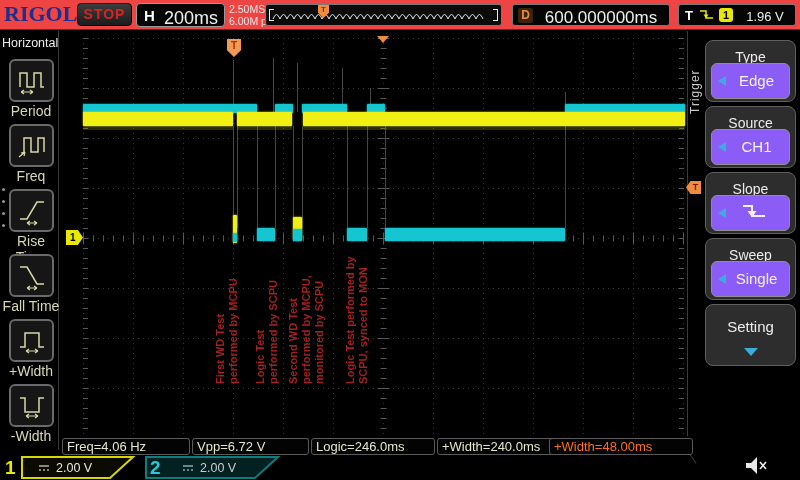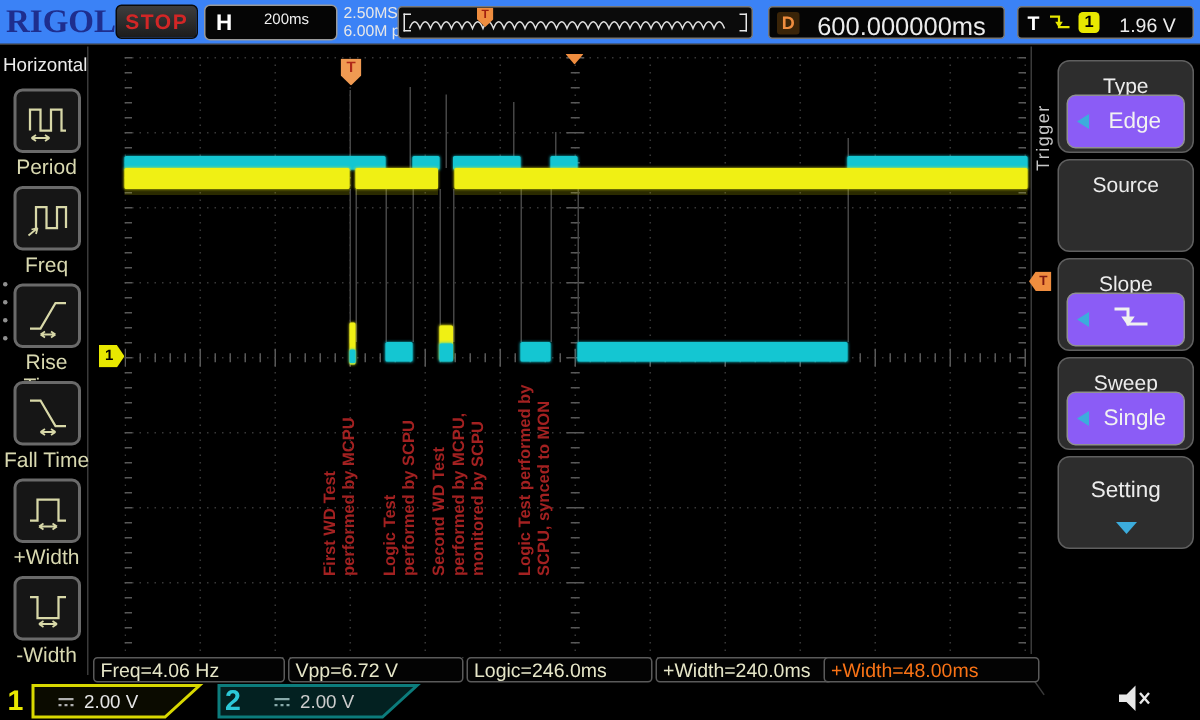--- a/index.html
+++ b/index.html
@@ -2,30 +2,30 @@
 <html><head>
 <meta charset="utf-8">
 <style>
   html,body{margin:0;padding:0;background:#222;}
   #scope{position:relative;width:800px;height:480px;background:#000;overflow:hidden;
          font-family:"Liberation Sans",sans-serif;-webkit-font-smoothing:antialiased;}
   #scope *{box-sizing:border-box;}
   .abs{position:absolute;}
 
   
-  .topbar{position:absolute;left:0;top:0;width:800px;height:30px;background:#3b82f6;border-bottom:1px solid #3c3c3c;}
+  .topbar{position:absolute;left:0;top:0;width:800px;height:30px;background:#ef4444;border-bottom:1px solid #3c3c3c;}
   .logo{position:absolute;left:4px;top:1px;font-family:"Liberation Serif",serif;font-weight:bold;
         font-size:22px;color:#1e2e8e;letter-spacing:0px;}
   .stopbtn{position:absolute;left:77px;top:3px;width:55px;height:23px;border-radius:4px;
            background:linear-gradient(#3d3d3d,#1c1c1c);border:1px solid #0a0a0a;color:#d22626;
            font-weight:bold;font-size:14px;text-align:center;line-height:21px;letter-spacing:1px;}
   .hbox{position:absolute;left:136px;top:3px;width:89px;height:24px;border:1px solid #9a9a9a;
         border-radius:4px;background:#050505;color:#f0f0f0;}
   .hletter{position:absolute;left:7px;top:3px;font-size:15px;font-weight:bold;color:#fff;}
-  .hval{position:absolute;left:24px;top:4px;width:60px;text-align:center;font-size:10px;}
+  .hval{position:absolute;left:24px;top:4px;width:60px;text-align:center;font-size:18px;}
   .srate{position:absolute;left:229px;top:3px;font-size:10.5px;line-height:12px;color:#e8e8e8;}
   .preview{position:absolute;left:265px;top:4px;width:237px;height:22px;border:1px solid #787878;
            border-radius:3px;background:#0b0b0b;}
   .bracketL{position:absolute;left:3px;top:4px;width:5px;height:12px;border:1px solid #e8e8e8;border-right:none;}
   .bracketR{position:absolute;right:3px;top:4px;width:5px;height:12px;border:1px solid #e8e8e8;border-left:none;}
   .ptm{position:absolute;left:52px;top:0;width:11px;height:13px;background:#ef8d3f;color:#a02010;
        font-size:8px;font-weight:bold;text-align:center;line-height:9px;
        clip-path:polygon(0 0,100% 0,100% 60%,50% 100%,0 60%);}
   .dbox{position:absolute;left:512px;top:4px;width:158px;height:22px;border:1px solid #787878;
         border-radius:3px;background:#050505;}
@@ -456,20 +456,24 @@
   <div class="panel" style="top:40px;">
     <div class="panel-label">Type</div>
     <div class="valbox">
       <span class="ltri"></span>
       <div class="valtext">Edge</div>
     </div>
   </div>
 
   <div class="panel" style="top:106px;">
     <div class="panel-label">Source</div>
+    <div class="valbox">
+      <span class="ltri"></span>
+      <div class="valtext">CH1</div>
+    </div>
   </div>
 
   <div class="panel" style="top:172px;">
     <div class="panel-label">Slope</div>
     <div class="valbox">
       <span class="ltri"></span>
       <svg width="28" height="22" style="position:absolute;left:28px;top:6px;">
         <path d="M3,4 H12 V14 H25" stroke="#f0f0f0" stroke-width="2" fill="none"></path>
         <polygon points="7.5,9 16.5,9 12,15.5" fill="#f0f0f0"></polygon>
       </svg>

